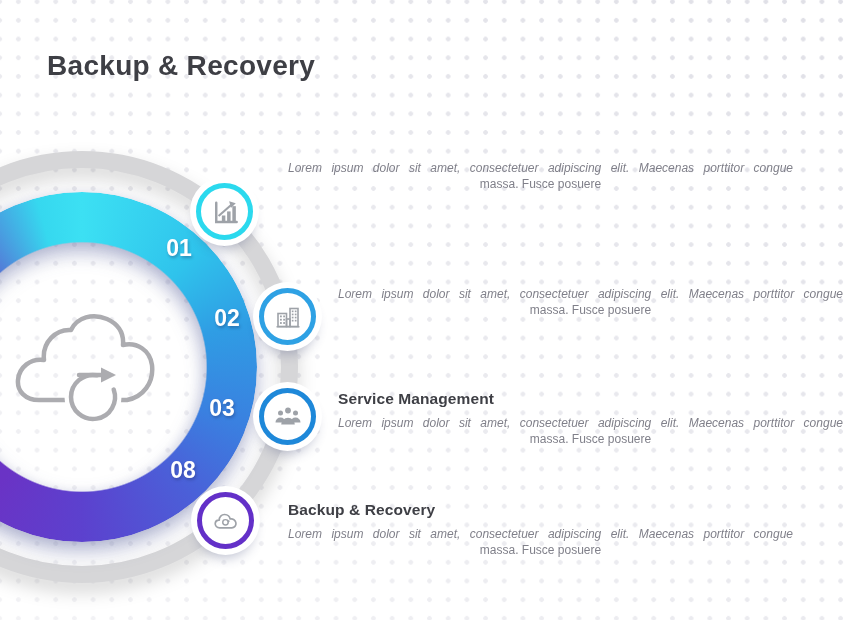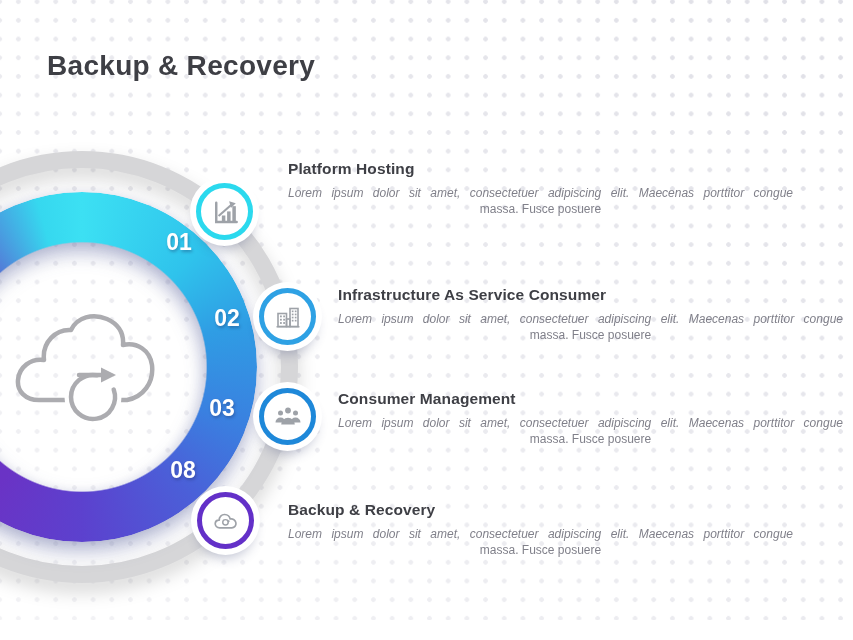--- a/index.html
+++ b/index.html
@@ -85,21 +85,21 @@
                C 103 19, 109 28, 108 40
                C 122 37, 135 45, 137 60
                C 139 78, 128 92, 112 95 Z"></path>
     </g>
     <circle cx="78" cy="92" r="22" fill="#ffffff" stroke="#ffffff" stroke-width="13"></circle>
     <path d="M 81.8 70.3 A 22 22 0 1 0 98.7 84.5" fill="none" stroke="#acacb0" stroke-width="4.5" stroke-linecap="round"></path>
     <path d="M64 70 L86 70" stroke="#acacb0" stroke-width="4.5" stroke-linecap="round"></path>
     <polygon points="86,62.5 101,70 86,77.5" fill="#acacb0"></polygon>
   </svg>
 
-  <div class="step-number" style="left:179px;top:242px">01</div>
+  <div class="step-number" style="left:179px;top:248px">01</div>
   <div class="step-number" style="left:227px;top:318px">02</div>
   <div class="step-number" style="left:222px;top:408px">03</div>
   <div class="step-number" style="left:183px;top:470px">08</div>
 
   <div class="icon-circle" style="left: 196px; top: 183px; border-color: rgb(43, 217, 238);">
     <svg class="glyph" width="28" height="28" viewBox="0 0 24 24">
       <path d="M4.5 4 V20.5 H22" fill="none" stroke="#9ea2a8" stroke-width="2.1" stroke-linecap="round"></path>
       <rect x="9.3" y="15" width="3" height="5.5" fill="#9ea2a8"></rect>
       <rect x="13.8" y="11.5" width="3" height="9" fill="#9ea2a8"></rect>
       <rect x="18.3" y="7" width="3" height="13.5" fill="#9ea2a8"></rect>
@@ -149,31 +149,29 @@
     <svg class="glyph" width="26" height="22" viewBox="0 0 24 21">
       <path d="M6 17 C3.2 17 1.5 15 1.7 12.8 C1.9 10.8 3.6 9.5 5.6 9.7
                C5.3 6.6 7.8 4.2 10.8 4.3 C13.4 4.4 15.5 6.2 16 8.6
                C18.6 8 21.2 9.8 21.5 12.4 C21.8 14.9 20 16.9 17.5 17 Z" fill="none" stroke="#9ea2a8" stroke-width="1.6" stroke-linejoin="round"></path>
       <circle cx="11.5" cy="11.8" r="2.6" fill="none" stroke="#9ea2a8" stroke-width="1.4"></circle>
       <polygon points="13.4,9.2 16,10.4 13.8,12.2" fill="#9ea2a8"></polygon>
     </svg>
   </div>
 
   <div class="step-text" style="left:288px;top:160px">
-    <h3>Platform Hosting</h3>
     <div class="l1">Lorem ipsum dolor sit amet, consectetuer adipiscing elit. Maecenas porttitor congue</div>
     <div class="l2">massa. Fusce posuere</div>
   </div>
   <div class="step-text" style="left:338px;top:286px">
-    <h3>Infrastructure As Service Consumer</h3>
     <div class="l1">Lorem ipsum dolor sit amet, consectetuer adipiscing elit. Maecenas porttitor congue</div>
     <div class="l2">massa. Fusce posuere</div>
   </div>
   <div class="step-text" style="left:338px;top:390px">
-    <h3>Consumer Management</h3>
+    <h3>Service Management</h3>
     <div class="l1">Lorem ipsum dolor sit amet, consectetuer adipiscing elit. Maecenas porttitor congue</div>
     <div class="l2">massa. Fusce posuere</div>
   </div>
   <div class="step-text" style="left:288px;top:501px">
     <h3>Backup &amp; Recovery</h3>
     <div class="l1">Lorem ipsum dolor sit amet, consectetuer adipiscing elit. Maecenas porttitor congue</div>
     <div class="l2">massa. Fusce posuere</div>
   </div>
 </div>
 

